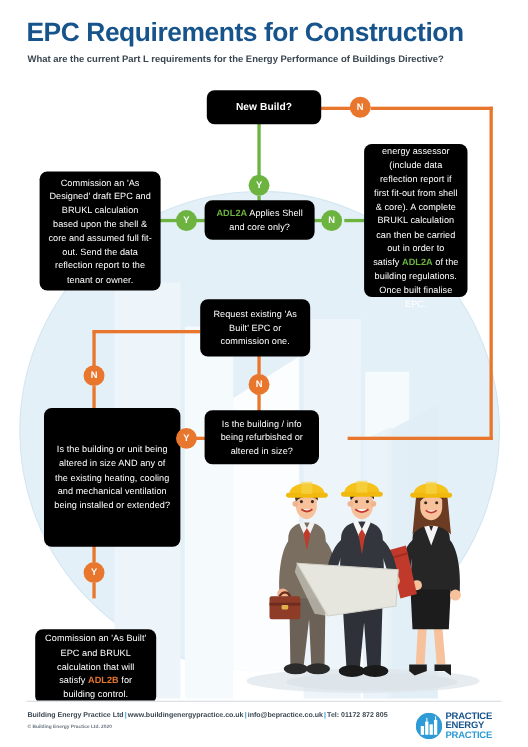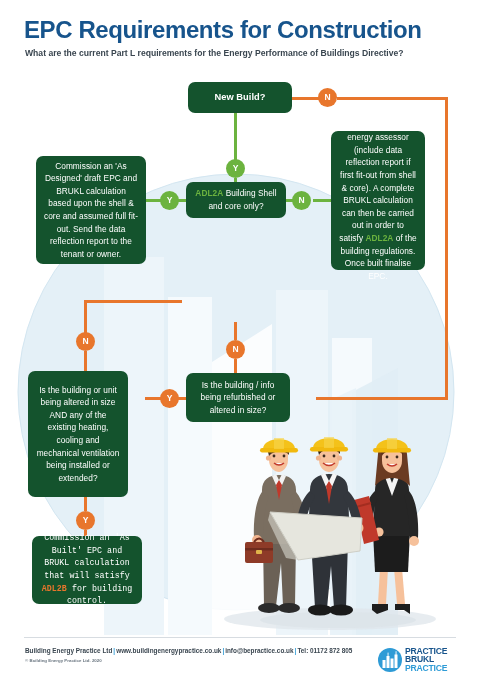--- a/index.html
+++ b/index.html
@@ -37,21 +37,21 @@
   #flow { position: absolute; left: 0; top: 0; width: 480px; height: 679px; }
 
   .conn {
     position: absolute;
     background: #E8762C;
   }
   .conn.green { background: #6CB33F; }
 
   .node {
     position: absolute;
-    background: #14532d;
+    background: #000000;
     border-radius: 7px;
     color: #ffffff;
     text-align: center;
     display: flex; align-items: center; justify-content: center;
     padding: 6px 8px;
     font-size: 8.3px;
     line-height: 1.52;
     letter-spacing: 0.05px;
   }
   .node.bold { font-weight: bold; font-size: 9.3px; }
@@ -167,34 +167,37 @@
     </div>
 
     <div class="node" style="left:331px; top:131px; width:94px; height:139px;">
       <span>
         <span>Send full design to energy assessor (include data reflection report if first fit-out from shell &amp; core). A complete BRUKL calculation can then be carried out in order to satisfy </span><span class="tag-green">ADL2A</span><span> of the building regulations. Once built finalise EPC.</span>
       </span>
     </div>
 
     <div class="node" style="left:186px; top:182px; width:100px; height:36px;">
       <span>
-        <span class="tag-green">ADL2A</span><span> Building Shell and core only?</span>
+        <span class="tag-green">ADL2A</span><span> Applies Shell and core only?</span>
       </span>
     </div>
 
+    <div class="node" style="left:182px; top:272px; width:100px; height:52px;">
+      <span>Request existing 'As Built' EPC or commission one.</span>
+    </div>
 
     <div class="node" style="left:186px; top:373px; width:104px; height:49px;">
       <span>Is the building / info being refurbished or altered in size?</span>
     </div>
 
-    <div class="node" style="left:28px; top:371px; width:100px; height:126px;">
+    <div class="node" style="left:40px; top:371px; width:124px; height:126px;">
       <span>Is the building or unit being altered in size AND any of the existing heating, cooling and mechanical ventilation being installed or extended?</span>
     </div>
 
-    <div class="node" style="left:32px; top:536px; width:110px; height:68px;font-family:Liberation Mono, monospace;">
+    <div class="node" style="left:32px; top:572px; width:110px; height:68px;">
       <span>
         <span>Commission an 'As Built' EPC and BRUKL calculation that will satisfy </span><span class="tag-orange">ADL2B</span><span> for building control.</span>
       </span>
     </div>
 
     <div class="badge n" style="left:318px; top:88px;">
       <span>N</span>
     </div>
 
     <div class="badge y-green" style="left:226px; top:159px;">
@@ -364,18 +367,18 @@
         <rect x="4.5" y="12" width="3" height="8"></rect>
         <rect x="8.5" y="8" width="3" height="12"></rect>
         <rect x="12.5" y="10.5" width="3" height="9.5"></rect>
         <rect x="16.5" y="6.5" width="3" height="13.5"></rect>
         <rect x="9.6" y="4.6" width="0.9" height="4"></rect>
         <rect x="17.6" y="3.2" width="0.9" height="4"></rect>
       </g>
     </svg>
     <div id="logo-text">
       <div class="lg-b">PRACTICE</div>
-      <div class="lg-b">BRUKL</div>
+      <div class="lg-b">ENERGY</div>
       <div class="lg-p">PRACTICE</div>
     </div>
   </div>
 
 </div>
 
 </body></html>

